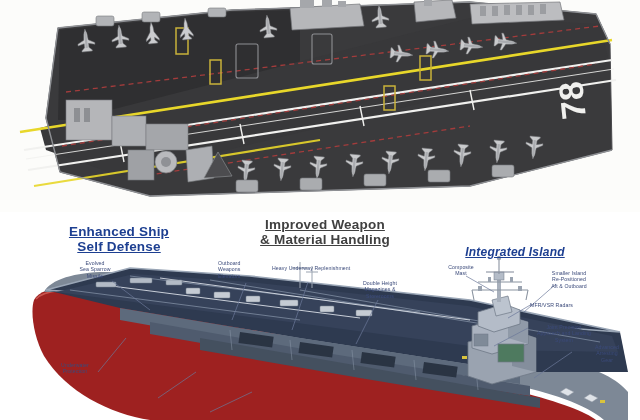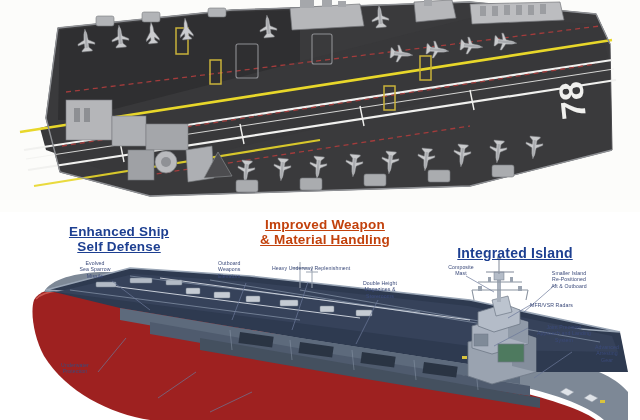--- a/index.html
+++ b/index.html
@@ -23,21 +23,21 @@
     position:absolute;
     font-weight:bold;
     line-height:1.08;
     text-align:center;
     letter-spacing:.2px;
     white-space:pre-line;
     text-decoration:underline;
     text-underline-offset:1px;
   }
   .h-blue{color:#1d3f91;}
-  .h-green{color:#c2410c;text-decoration:underline;}
+  .h-green{color:#404040;text-decoration:underline;}
 
   
   .callout{
     position:absolute;
     font-size:5.2px;
     line-height:1.22;
     text-align:center;
     color:#3b4a7a;
     white-space:pre-line;
     letter-spacing:.1px;
@@ -326,21 +326,21 @@
         <line x1="210" y1="412" x2="252" y2="392"></line>
       </g>
     </svg>
 
     <div class="heading h-blue" style="left:44px;top:13px;width:150px;font-size:13.5px;">Enhanced Ship
 Self Defense</div>
 
     <div class="heading h-green" style="left:240px;top:6px;width:170px;font-size:13.5px;">Improved Weapon
 &amp; Material Handling</div>
 
-    <div class="heading h-blue" style="left:440px;top:34px;width:150px;font-size:14px;">Integrated Island</div>
+    <div class="heading h-blue" style="left:440px;top:34px;width:150px;font-size:12px;font-style:italic;">Integrated Island</div>
 
 
     <div class="callout" style="left:60px;top:48px;width:70px;">Evolved
 Sea Sparrow
 Missile</div>
 
     <div class="callout left" style="left:218px;top:48px;width:50px;">Outboard
 Weapons
 Elevators</div>
 

